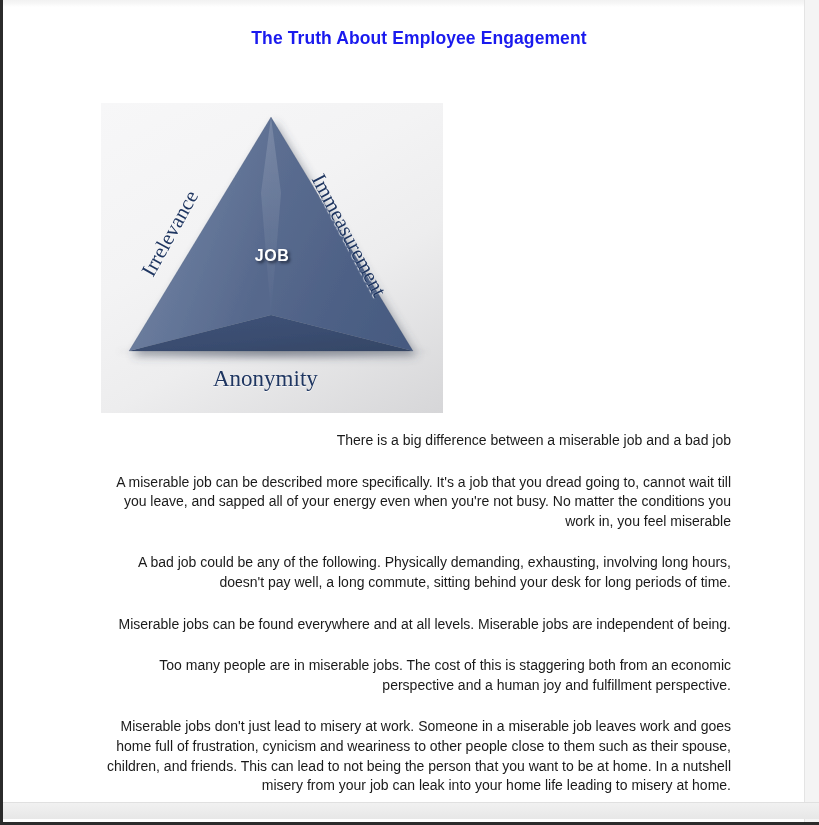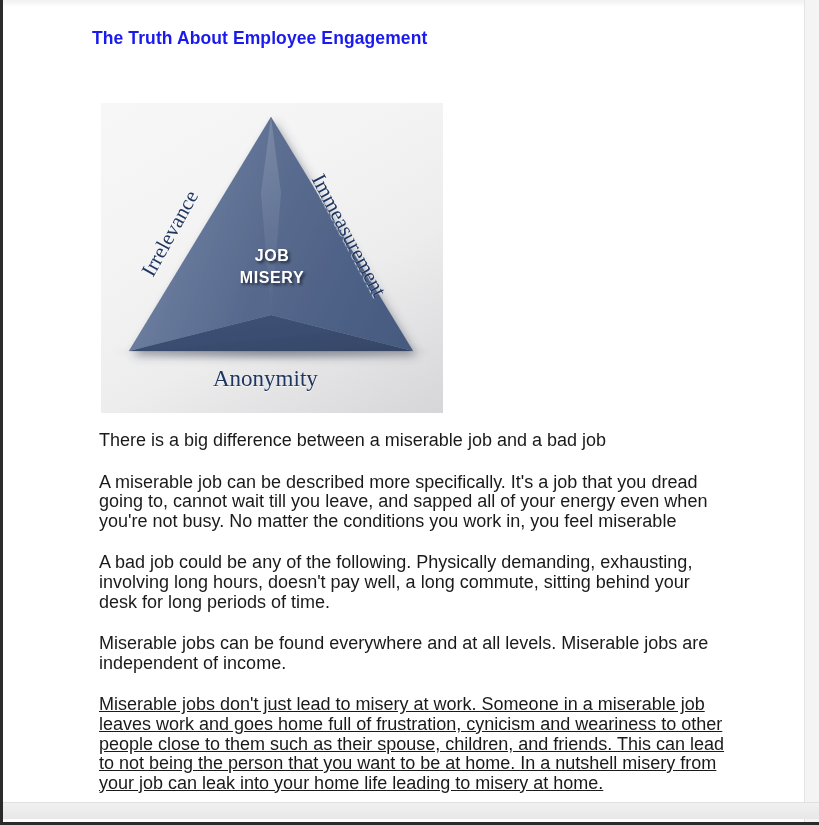--- a/index.html
+++ b/index.html
@@ -54,23 +54,24 @@
     position: absolute;
     top: 0; left: 0;
     width: 800px;
     height: 825px;
     box-sizing: border-box;
     padding: 0;
   }
 
   #title-block {
     position: absolute;
-    left: 89px;
+    left: 96px;
     top: 28px;
     width: 640px;
+    text-align: center;
   }
   .doc-title, .doc-version {
     color: #1a1aee;
     font-family: "Liberation Sans", sans-serif;
     font-weight: bold;
     font-size: 17.5px;
     line-height: 21px;
     letter-spacing: 0.1px;
     margin: 0;
     white-space: nowrap;
@@ -154,24 +155,25 @@
   #body-copy {
     position: absolute;
     left: 96px;
     top: 431px;
     width: 632px;
   }
   #body-copy p {
     margin: 0 0 22px 0;
     color: #1a1a1a;
     font-family: "Liberation Sans", sans-serif;
-    font-size: 18px;
+    font-size: 14px;
     line-height: 19.6px;
-  }
-  #body-copy p:last-child { margin-bottom: 7px; text-decoration: underline; }
+    text-align: right;
+  }
+  #body-copy p:last-child { margin-bottom: 7px; }
 </style>
 </head>
 <body>
 
 <div id="viewport">
 
   <div id="doc">
 
     <div id="title-block">
       <div class="doc-title">The Truth About Employee Engagement</div>
@@ -222,29 +224,29 @@
       </svg>
 
       <div class="tri-label" id="label-irrelevance">Irrelevance</div>
 
       <div class="tri-label" id="label-immeasurement">Immeasurement</div>
 
       <div class="tri-label" id="label-anonymity">Anonymity</div>
 
       <div id="center-label">
         <span>JOB</span>
-        <span>MISERY</span>
       </div>
     </div>
 
     <div id="body-copy">
       <p>There is a big difference between a miserable job and a bad job</p>
       <p>A miserable job can be described more specifically. It's a job that you dread going to, cannot wait till you leave, and sapped all of your energy even when you're not busy. No matter the conditions you work in, you feel miserable</p>
       <p>A bad job could be any of the following. Physically demanding, exhausting, involving long hours, doesn't pay well, a long commute, sitting behind your desk for long periods of time.</p>
-      <p>Miserable jobs can be found everywhere and at all levels. Miserable jobs are independent of income.</p>
+      <p>Miserable jobs can be found everywhere and at all levels. Miserable jobs are independent of being.</p>
+      <p>Too many people are in miserable jobs. The cost of this is staggering both from an economic perspective and a human joy and fulfillment perspective.</p>
       <p>Miserable jobs don't just lead to misery at work. Someone in a miserable job leaves work and goes home full of frustration, cynicism and weariness to other people close to them such as their spouse, children, and friends. This can lead to not being the person that you want to be at home.  In a nutshell misery from your job can leak into your home life leading to misery at home.</p>
     </div>
 
   </div>
 
   <div id="top-edge"></div>
   <div id="right-rail"></div>
   <div id="bottom-rail"></div>
 
 </div>

